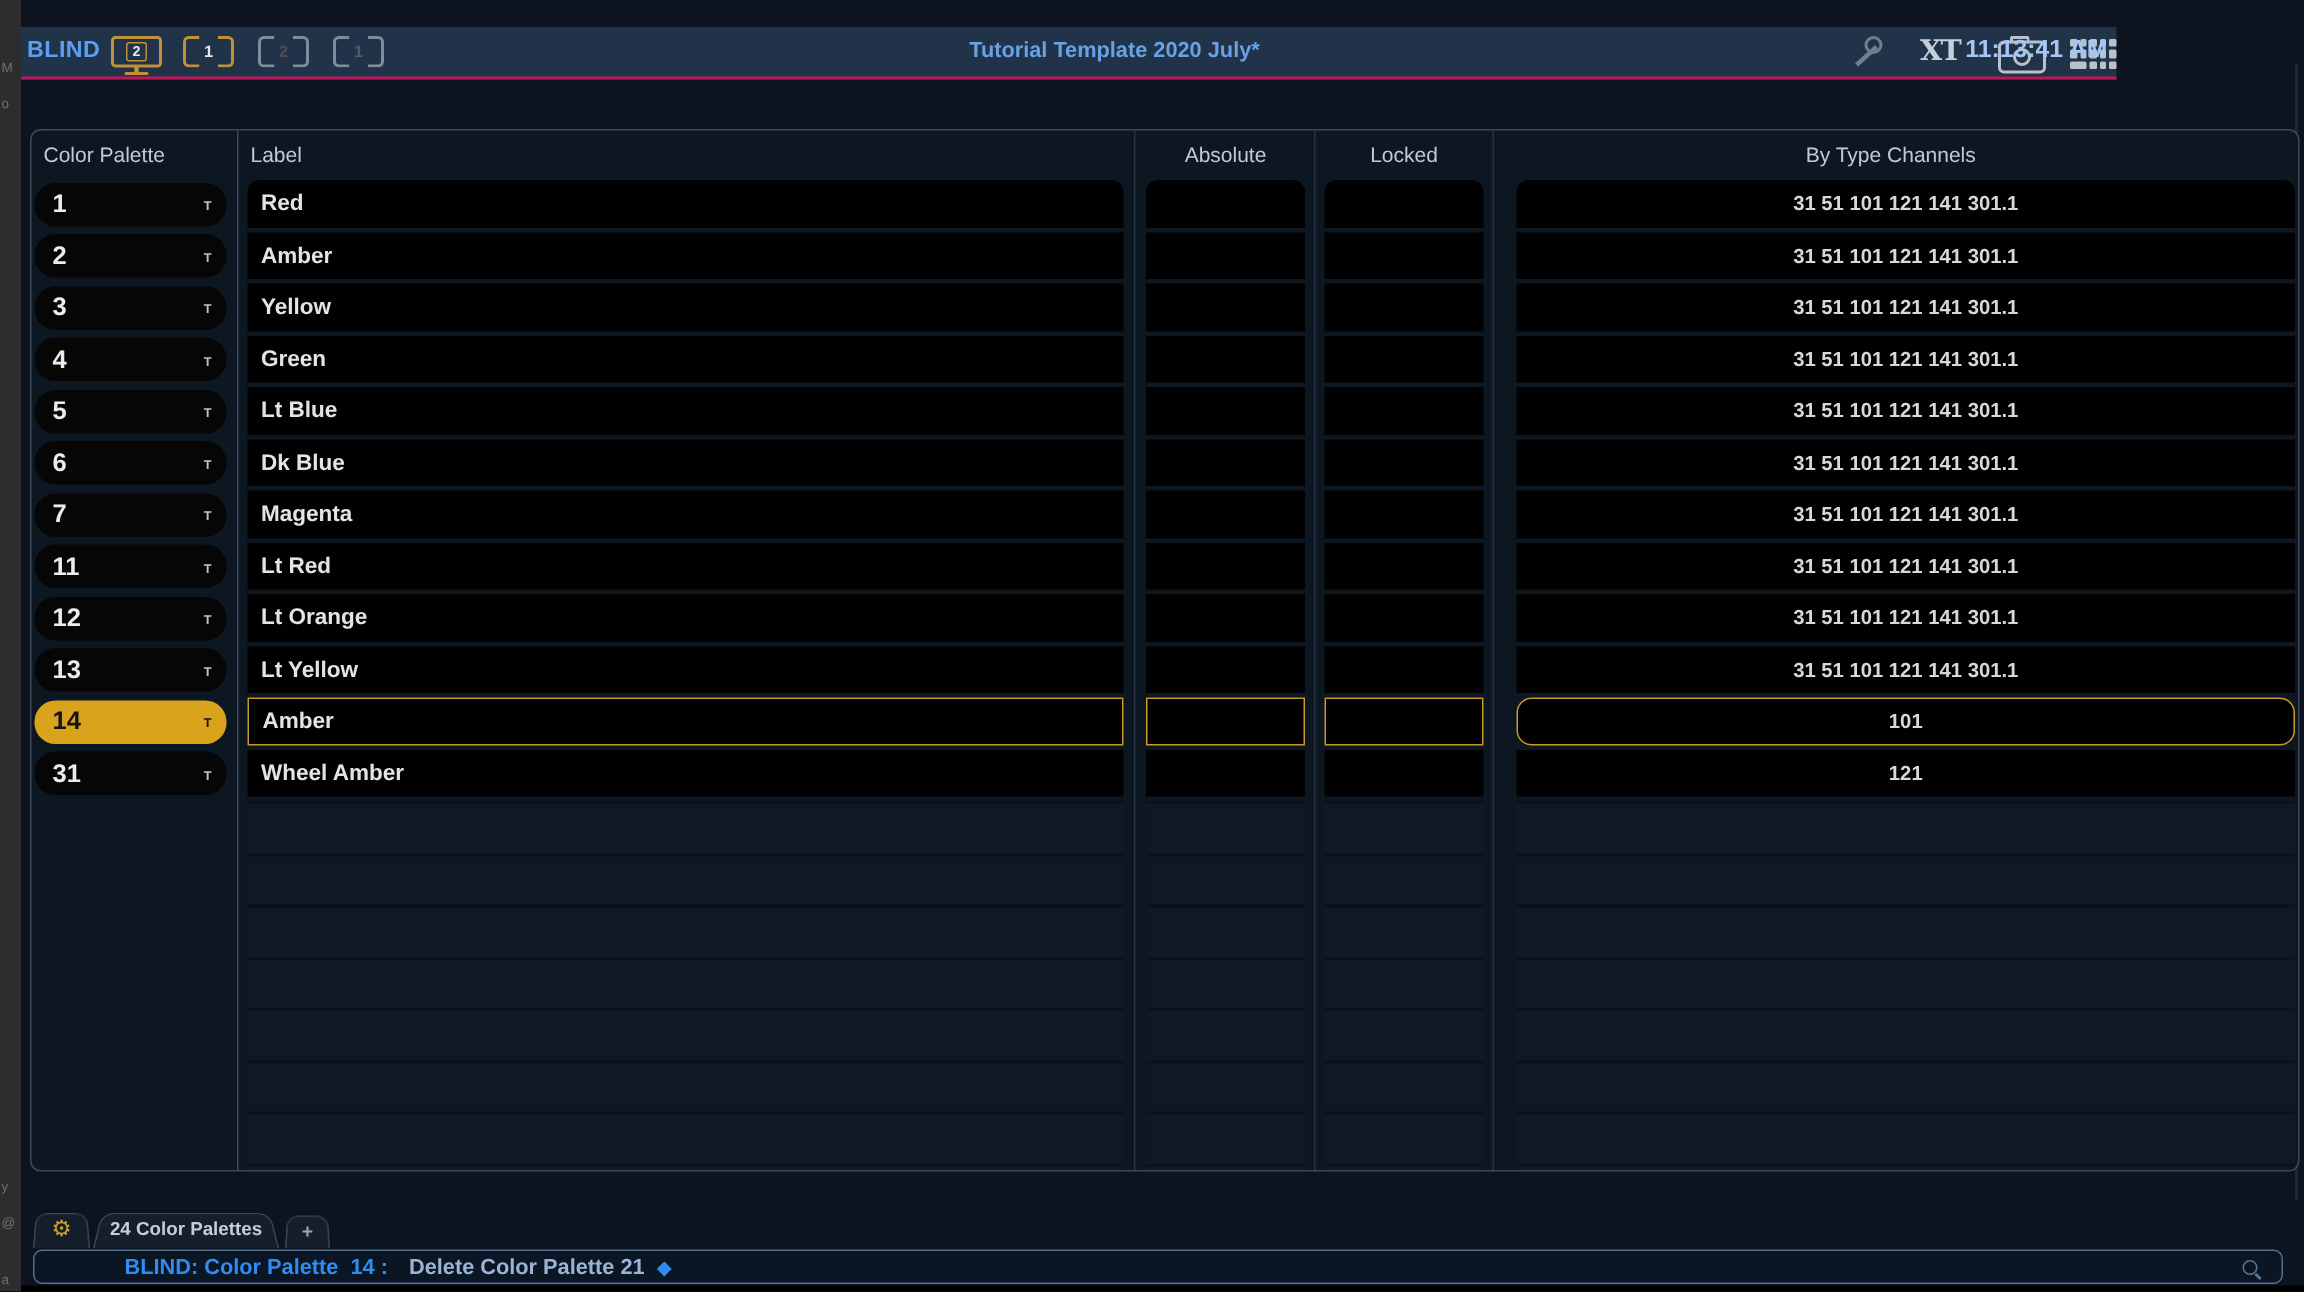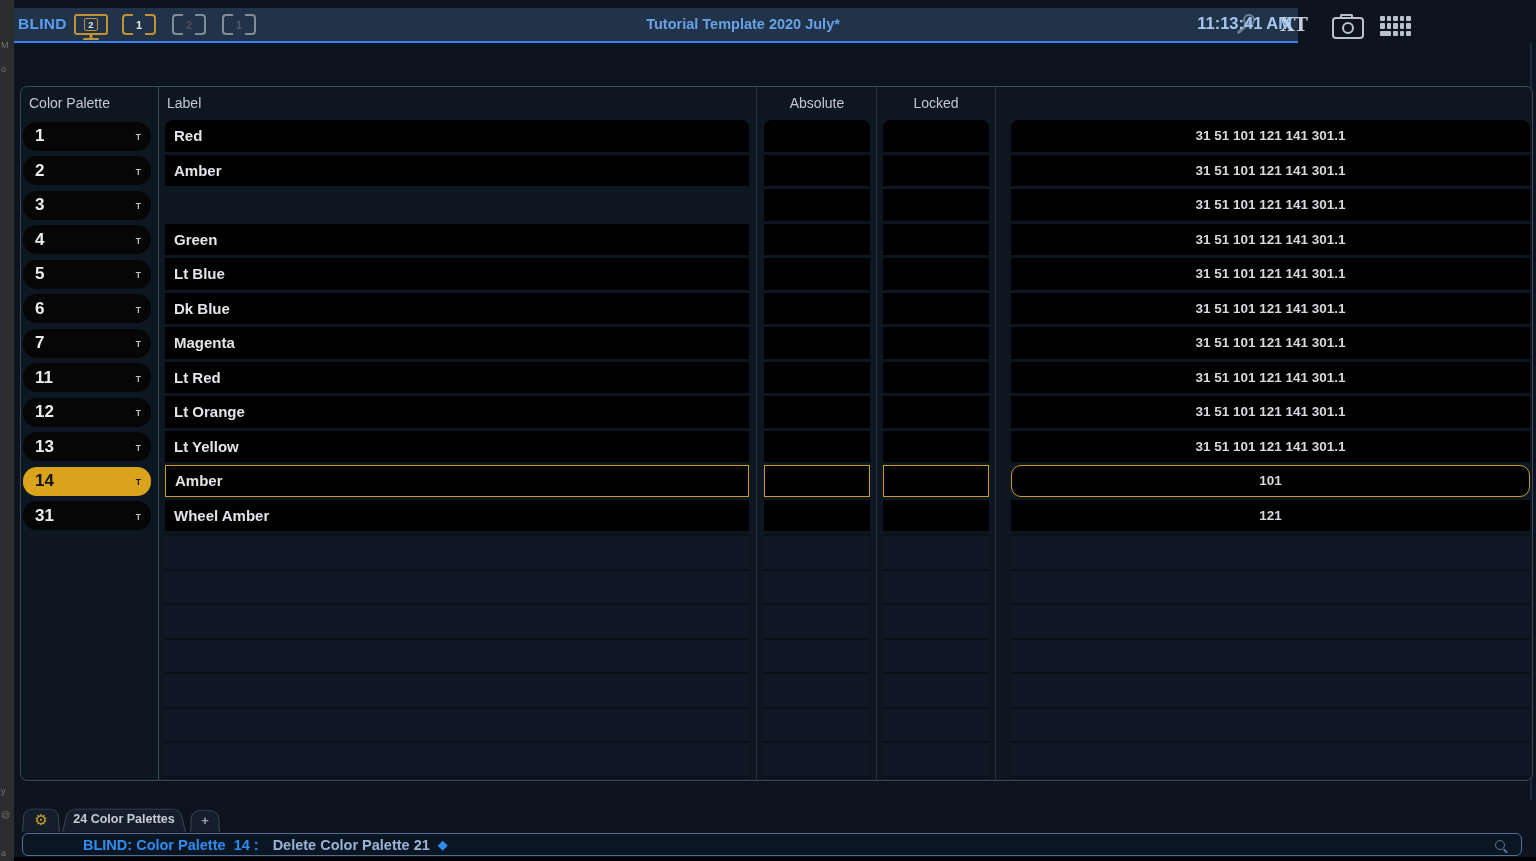--- a/index.html
+++ b/index.html
@@ -12,22 +12,22 @@
 
   
   .titlebar{position:absolute;left:14px;top:0;width:1522px;height:10px;background:#3a3a3c;overflow:hidden;z-index:5;}
   .titlebar .tl-title{position:absolute;left:753px;top:-4px;transform:translateX(-50%);
       font-size:11px;font-weight:bold;color:#bcbcbc;white-space:pre;}
   .light{position:absolute;top:-2px;width:12px;height:12px;border-radius:50%;}
   .light.red{left:4px;background:#ec6a5e;} .light.yellow{left:21px;background:#f4bf4f;}
   .light.green{left:37px;background:#61c554;}
 
   
-  .headerbar{position:absolute;left:14px;top:8px;width:1284px;height:33px;background:#203349;
-      border-bottom:2px solid #3b82f6;z-index:4;}
+  .headerbar{position:absolute;left:14px;top:18px;width:1397px;height:33px;background:#203349;
+      border-bottom:2px solid #be185d;z-index:4;}
   .mode{position:absolute;left:4px;top:7px;font-size:15.5px;font-weight:bold;color:#5c9ff2;letter-spacing:.3px;}
   .monitor{position:absolute;left:60px;top:6px;width:30px;height:17px;border:2px solid #c09137;border-radius:3px;
       display:flex;align-items:center;justify-content:center;}
   .monitor b{border:1.5px solid #c09137;font-size:9.5px;font-weight:bold;color:#e9e9e9;padding:0 3px;
       border-radius:2px;line-height:11px;}
   .monitor::after{content:'';position:absolute;bottom:-7px;left:50%;transform:translateX(-50%);
       width:16px;height:2.5px;background:#c09137;border-radius:1px;}
   .monitor::before{content:'';position:absolute;bottom:-5px;left:50%;transform:translateX(-50%);
       width:3px;height:4px;background:#c09137;}
   .bracket{position:absolute;top:6px;width:34px;height:21px;}
@@ -189,20 +189,21 @@
   <div class="table-panel" id="table-panel">
     <div class="vsep main"></div>
     <div class="vsep s2"></div>
     <div class="vsep s3"></div>
     <div class="vsep s4"></div>
 
     <div class="colhead ch-palette">Color Palette</div>
     <div class="colhead ch-label">Label</div>
     <div class="colhead ch-abs">Absolute</div>
     <div class="colhead ch-lock">Locked</div>
+    <div class="colhead ch-type">By Type Channels</div>
 
   <div class="pill" style="top: 34.5px;">
         <span class="num">1</span>
         <span class="tflag">T</span>
       </div>
       <div class="cell label-cell first" style="top: 33px;">Red</div>
       <div class="cell abs-cell first" style="top: 33px;"></div>
       <div class="cell lock-cell first" style="top: 33px;"></div>
       <div class="cell type-cell first" style="top: 33px;">31 51 101 121 141 301.1</div>
       <div class="pill" style="top: 69px;">
@@ -210,20 +211,21 @@
         <span class="tflag">T</span>
       </div>
       <div class="cell label-cell" style="top: 67.5px;">Amber</div>
       <div class="cell abs-cell" style="top: 67.5px;"></div>
       <div class="cell lock-cell" style="top: 67.5px;"></div>
       <div class="cell type-cell" style="top: 67.5px;">31 51 101 121 141 301.1</div>
       <div class="pill" style="top: 103.5px;">
         <span class="num">3</span>
         <span class="tflag">T</span>
       </div>
+      <div class="cell label-cell" style="top: 102px;">Yellow</div>
       <div class="cell abs-cell" style="top: 102px;"></div>
       <div class="cell lock-cell" style="top: 102px;"></div>
       <div class="cell type-cell" style="top: 102px;">31 51 101 121 141 301.1</div>
       <div class="pill" style="top: 138px;">
         <span class="num">4</span>
         <span class="tflag">T</span>
       </div>
       <div class="cell label-cell" style="top: 136.5px;">Green</div>
       <div class="cell abs-cell" style="top: 136.5px;"></div>
       <div class="cell lock-cell" style="top: 136.5px;"></div>

